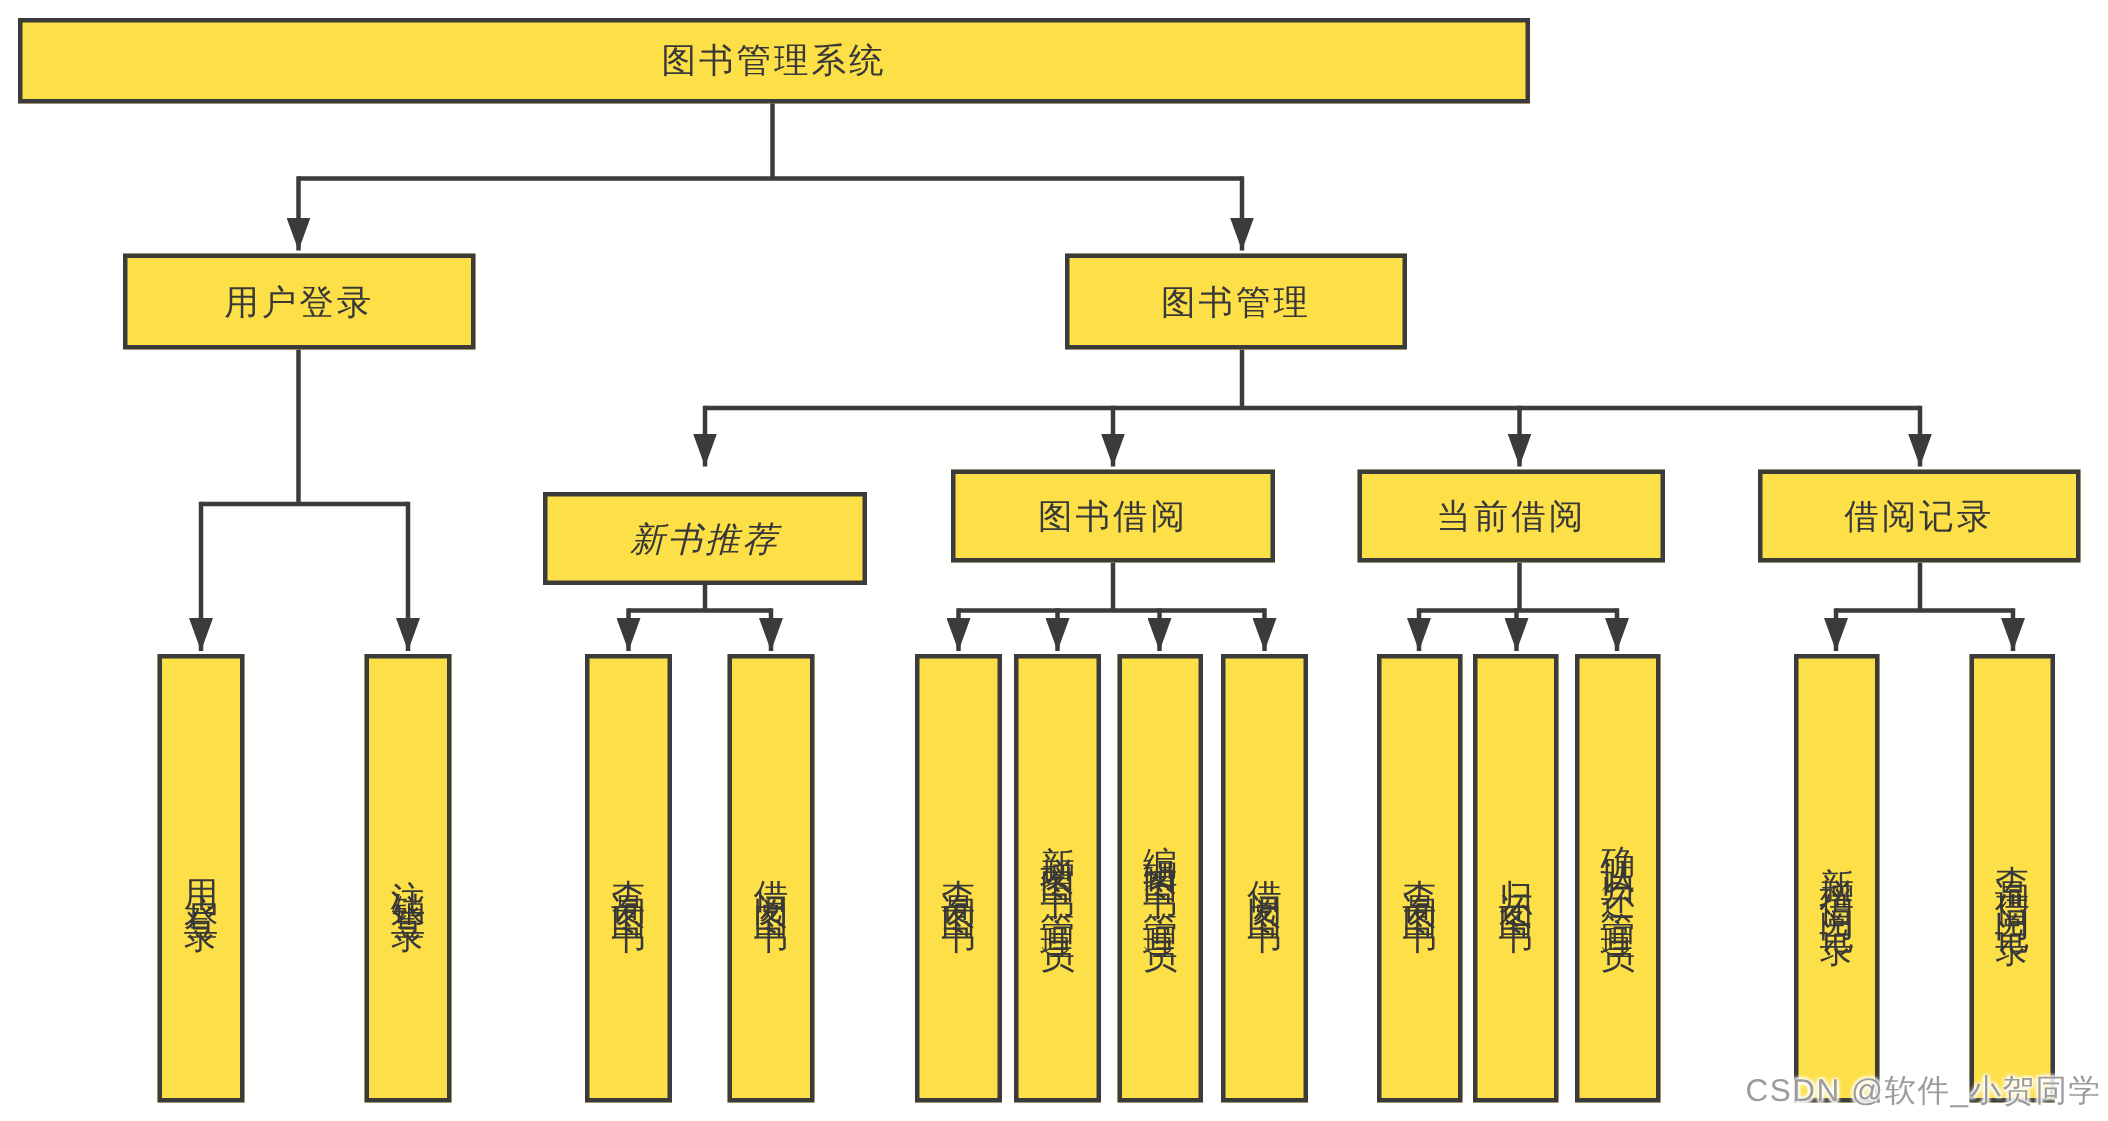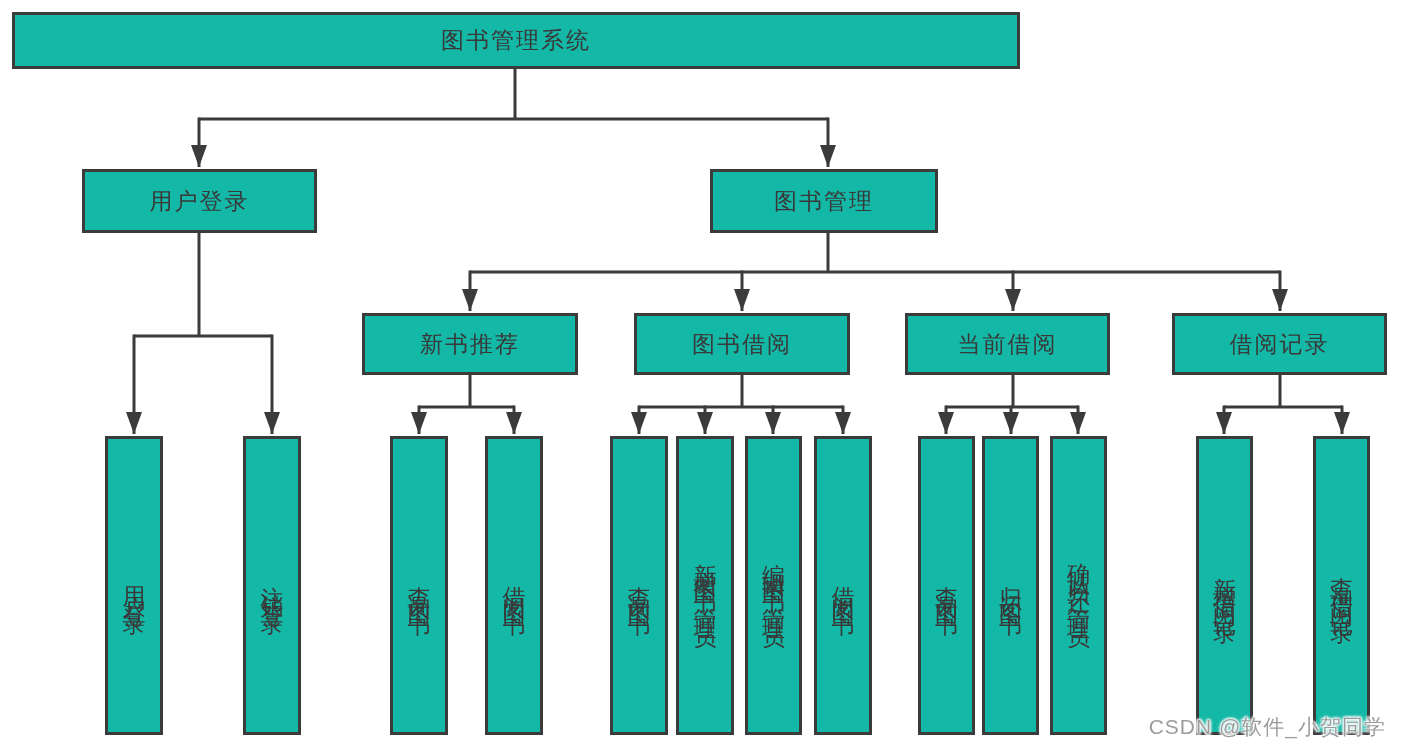--- a/index.html
+++ b/index.html
@@ -9,39 +9,39 @@
     position: relative; overflow: hidden;
     font-family: "Liberation Sans", sans-serif;
   }
   .canvas { position: absolute; left: 0; top: 0; width: 1405px; height: 747px; }
   svg.connectors { position: absolute; left: 0; top: 0; }
   .cl { stroke: var(--line, #3b3b3b); stroke-width: 3; fill: none; }
   .af { fill: var(--line, #3b3b3b); }
   .node {
     position: absolute;
     border: 3px solid var(--line, #3b3b3b);
-    background: #14b8a6;
+    background: #fde047;
     display: flex; align-items: center; justify-content: center;
     color: var(--text, #383838);
   }
   .h-node span {
     font-size: 23px;
     letter-spacing: 2px;
     white-space: nowrap;
   }
   .v-node span {
     writing-mode: vertical-rl;
     text-orientation: mixed;
     font-size: 23px;
     letter-spacing: 9px;
     line-height: 1;
   }
   .watermark {
     position: absolute;
-    right: 19px; bottom: 6px;
+    right: 4px; bottom: 6px;
     font-size: 21px;
     letter-spacing: 1px;
     color: var(--wm, #9c9c9c);
     text-shadow: -1px -1px 2px #fff, 1px -1px 2px #fff, -1px 1px 2px #fff, 1px 1px 2px #fff, 0 0 4px #fff;
     white-space: nowrap;
     text-align: center;
   }
 </style>
 </head>
 <body>
@@ -107,21 +107,21 @@
     <span>图书管理系统</span>
   </div>
 
   <div class="node h-node" style="left:82px; top:169px; width:235px; height:64px;">
     <span>用户登录</span>
   </div>
   <div class="node h-node" style="left:710px; top:169px; width:228px; height:64px;">
     <span>图书管理</span>
   </div>
 
-  <div class="node h-node" style="left:362px; top:313px; width:216px; height:62px;">
+  <div class="node h-node" style="left:362px; top:328px; width:216px; height:62px;font-style:italic;">
     <span>新书推荐</span>
   </div>
   <div class="node h-node" style="left:634px; top:313px; width:216px; height:62px;text-align:center;">
     <span>图书借阅</span>
   </div>
   <div class="node h-node" style="left:905px; top:313px; width:205px; height:62px;">
     <span>当前借阅</span>
   </div>
   <div class="node h-node" style="left:1172px; top:313px; width:215px; height:62px;">
     <span>借阅记录</span>

